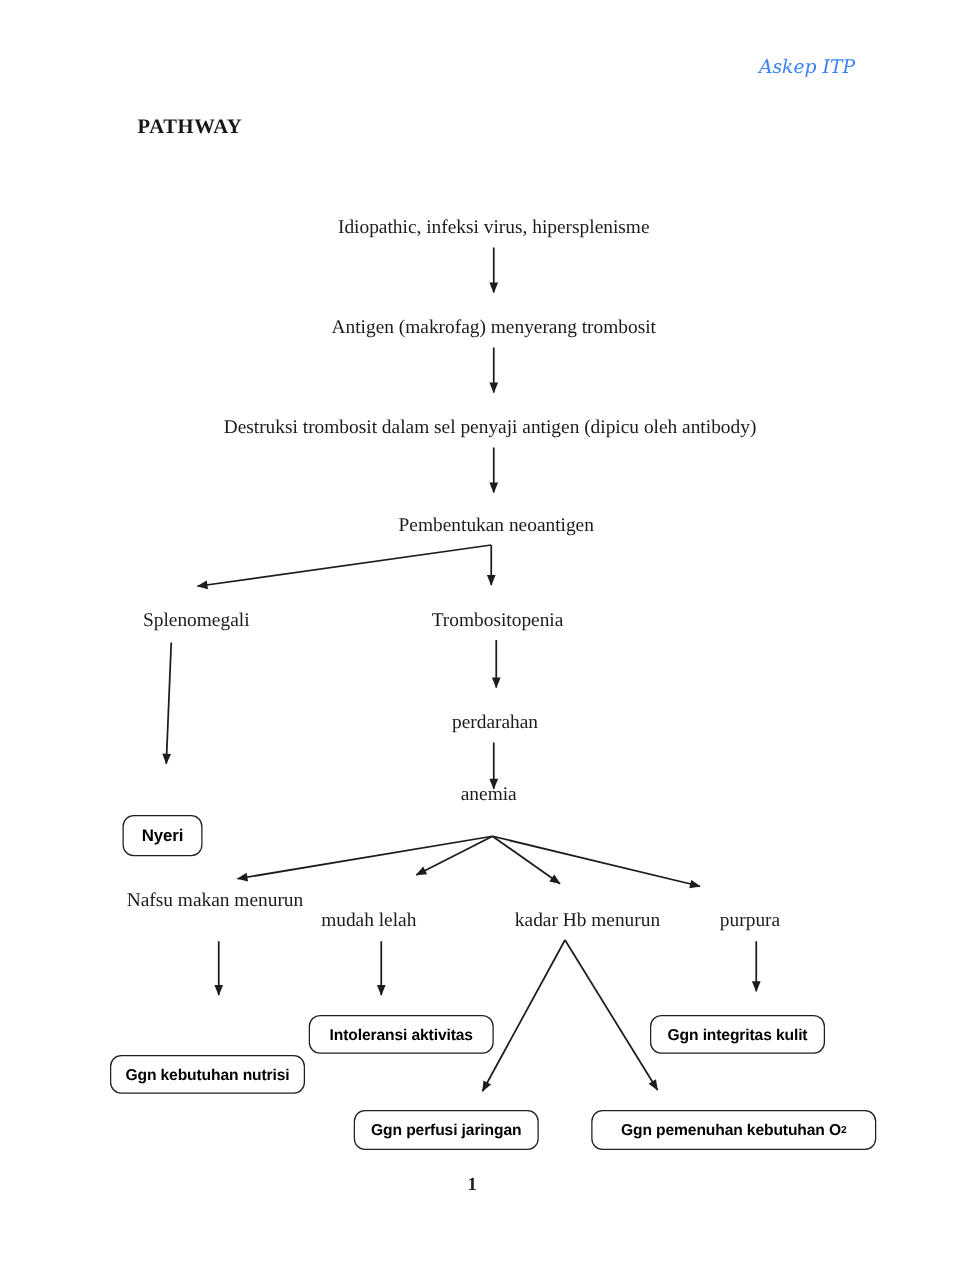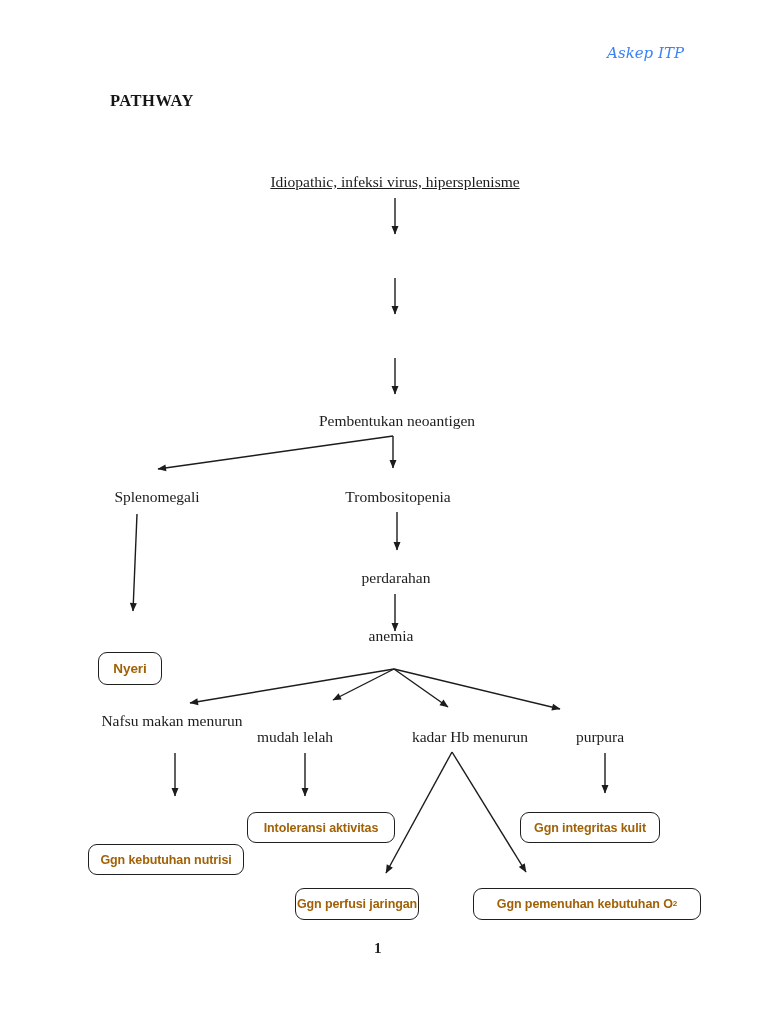--- a/index.html
+++ b/index.html
@@ -43,21 +43,21 @@
     display: flex;
     align-items: center;
     justify-content: center;
     border: 1.8px solid #1f1f1f;
     border-radius: 9px;
     background: #ffffff;
     font-family: "Liberation Sans", sans-serif;
     font-weight: bold;
     font-size: 12.5px;
     letter-spacing: -0.1px;
-    color: #a16207;
+    color: #000000;
     white-space: nowrap;
     box-sizing: border-box;
   }
   .box sup { font-size: 0.65em; line-height: 0; }
   .page-number {
     position: absolute;
     left: 374px;
     top: 940px;
     font-size: 15px;
     font-weight: bold;
@@ -96,21 +96,23 @@
     <line x1="394" y1="669" x2="333" y2="700" marker-end="url(#ah)"></line>
     <line x1="394" y1="669" x2="448" y2="707" marker-end="url(#ah)"></line>
     <line x1="394" y1="669" x2="560" y2="709" marker-end="url(#ah)"></line>
     <line x1="175" y1="753" x2="175" y2="796" marker-end="url(#ah)"></line>
     <line x1="305" y1="753" x2="305" y2="796" marker-end="url(#ah)"></line>
     <line x1="605" y1="753" x2="605" y2="793" marker-end="url(#ah)"></line>
     <line x1="452" y1="752" x2="386" y2="873" marker-end="url(#ah)"></line>
     <line x1="452" y1="752" x2="526" y2="872" marker-end="url(#ah)"></line>
   </svg>
 
-  <div class="node" style="left:395px; top:173px;text-decoration:underline;">Idiopathic, infeksi virus, hipersplenisme</div>
+  <div class="node" style="left:395px; top:173px;">Idiopathic, infeksi virus, hipersplenisme</div>
+  <div class="node" style="left:395px; top:253px;">Antigen (makrofag) menyerang trombosit</div>
+  <div class="node" style="left:392px; top:333px;">Destruksi trombosit dalam sel penyaji antigen (dipicu oleh antibody)</div>
   <div class="node" style="left:397px; top:412px;">Pembentukan neoantigen</div>
   <div class="node" style="left:157px; top:488px;">Splenomegali</div>
   <div class="node" style="left:398px; top:488px;">Trombositopenia</div>
   <div class="node" style="left:396px; top:569px;">perdarahan</div>
   <div class="node" style="left:391px; top:627px;">anemia</div>
   <div class="node" style="left:172px; top:712px;">Nafsu makan menurun</div>
   <div class="node" style="left:295px; top:728px;">mudah lelah</div>
   <div class="node" style="left:470px; top:728px;">kadar Hb menurun</div>
   <div class="node" style="left:600px; top:728px;">purpura</div>
 
@@ -123,21 +125,21 @@
   </div>
 
   <div class="box" style="left:321px; top:812px; width:148px; height:31px;">
     <span>Intoleransi aktivitas</span>
   </div>
 
   <div class="box" style="left:590px; top:812px; width:140px; height:31px;">
     <span>Ggn integritas kulit</span>
   </div>
 
-  <div class="box" style="left:357px; top:888px; width:124px; height:32px;justify-content:center;">
+  <div class="box" style="left:357px; top:888px; width:148px; height:32px;justify-content:center;">
     <span>Ggn perfusi jaringan</span>
   </div>
 
   <div class="box" style="left:587px; top:888px; width:228px; height:32px;">
     <span>Ggn pemenuhan kebutuhan O</span>
       <sup>2</sup>
   </div>
 
   <div class="page-number">1</div>
 

